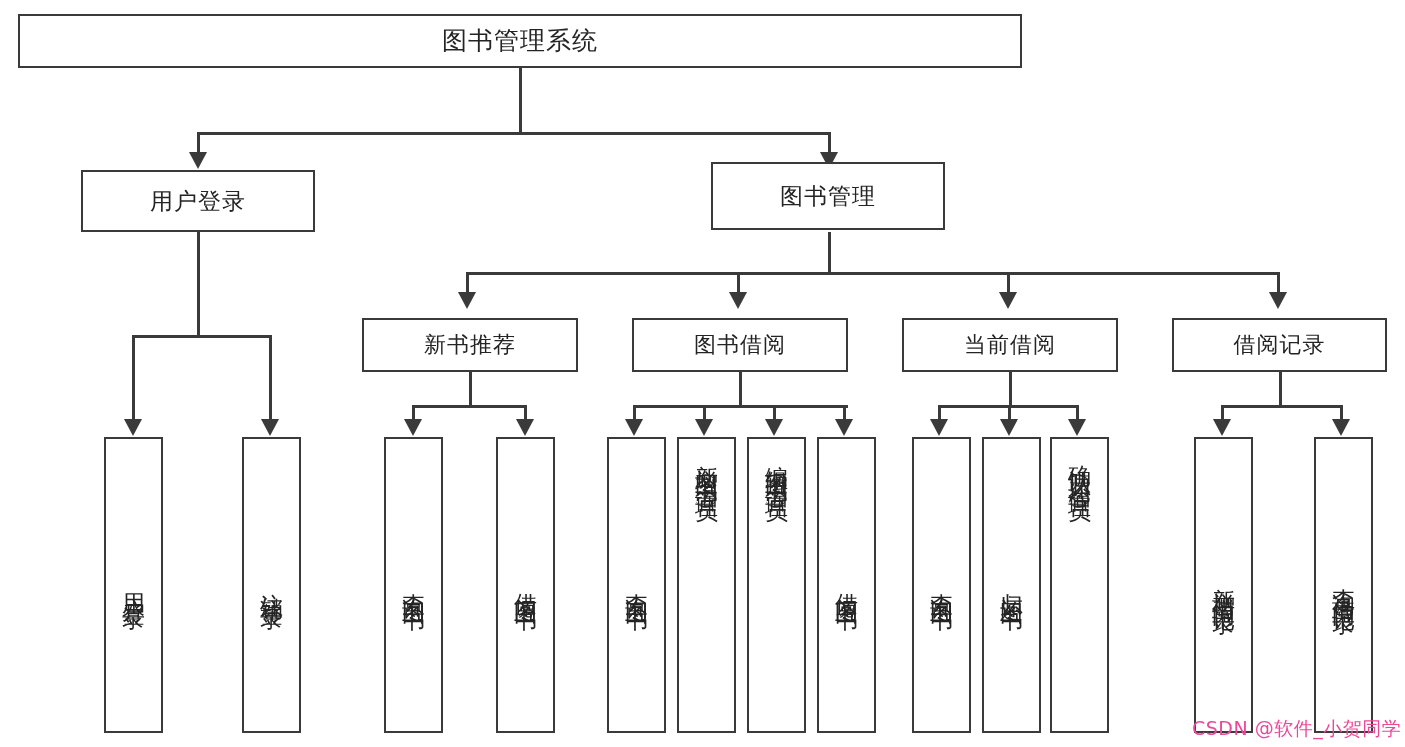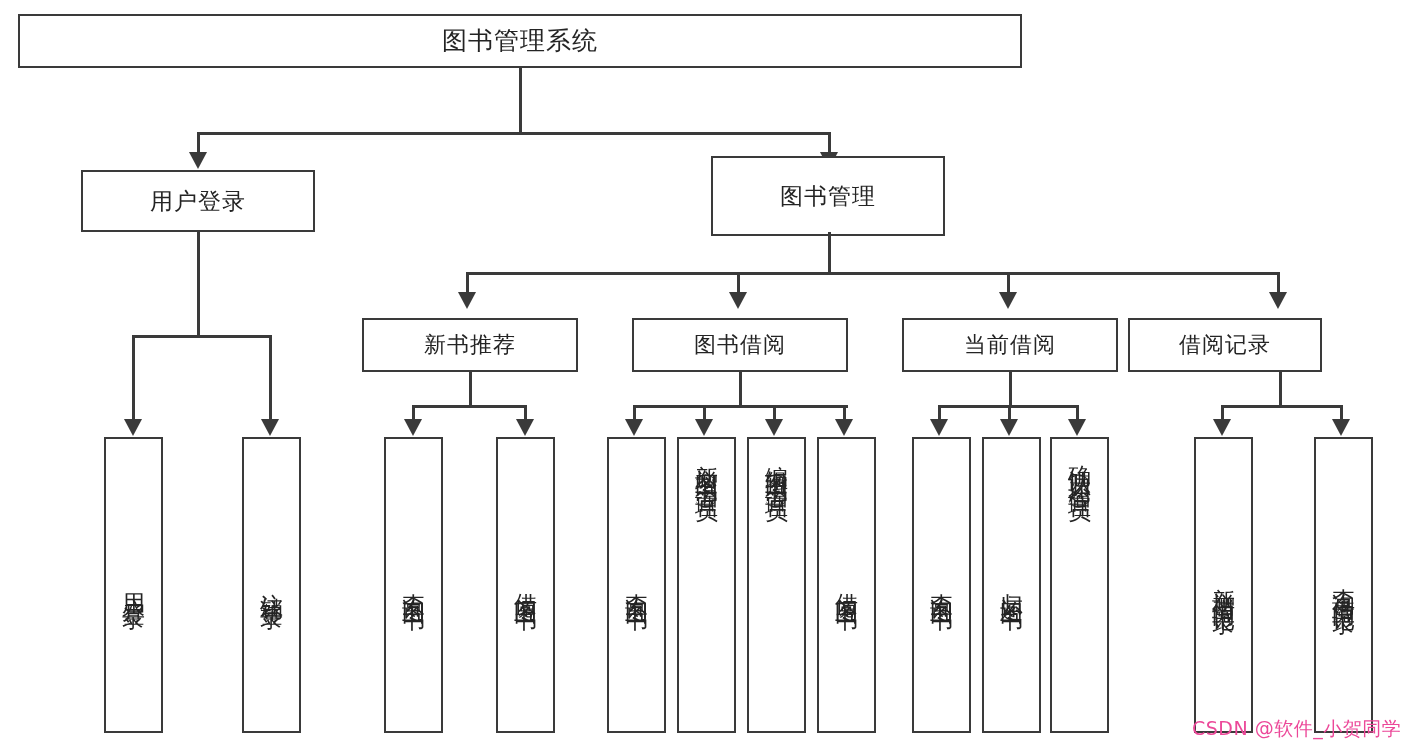--- a/index.html
+++ b/index.html
@@ -100,21 +100,21 @@
 
   <div class="hline" style="left:197px; top:132px; width:634px;"></div>
   <div class="vline" style="left:197px; top:132px; height:22px;"></div>
   <div class="arrow" style="left:189px; top:152px;"></div>
   <div class="vline" style="left:828px; top:132px; height:22px;"></div>
   <div class="arrow" style="left:820px; top:152px;"></div>
 
   <div class="node level2" style="left:81px; top:170px; width:234px; height:62px;">
     <span>用户登录</span>
   </div>
-  <div class="node level2" style="left:711px; top:156px; width:234px; height:80px;">
+  <div class="node level2" style="left:711px; top:162px; width:234px; height:68px;">
     <span>图书管理</span>
   </div>
 
   <div class="vline" style="left:197px; top:232px; height:105px;"></div>
   <div class="hline" style="left:132px; top:335px; width:138px;"></div>
   <div class="vline" style="left:132px; top:335px; height:85px;"></div>
   <div class="arrow" style="left:124px; top:419px;"></div>
   <div class="vline" style="left:269px; top:335px; height:85px;"></div>
   <div class="arrow" style="left:261px; top:419px;"></div>
 
@@ -131,21 +131,21 @@
 
   <div class="node level3" style="left:362px; top:318px; width:216px; height:54px;">
     <span>新书推荐</span>
   </div>
   <div class="node level3" style="left:902px; top:318px; width:216px; height:54px;">
     <span>当前借阅</span>
   </div>
   <div class="node level3" style="left:632px; top:318px; width:216px; height:54px;">
     <span>图书借阅</span>
   </div>
-  <div class="node level3" style="left:1128px; top:318px; width:194px; height:54px;">
+  <div class="node level3" style="left:1172px; top:318px; width:215px; height:54px;">
     <span>借阅记录</span>
   </div>
 
   <div class="vline" style="left:469px; top:372px; height:36px;"></div>
   <div class="hline" style="left:412px; top:405px; width:115px;"></div>
   <div class="vline" style="left:412px; top:405px; height:15px;"></div>
   <div class="arrow" style="left:404px; top:419px;"></div>
   <div class="vline" style="left:524px; top:405px; height:15px;"></div>
   <div class="arrow" style="left:516px; top:419px;"></div>
 

